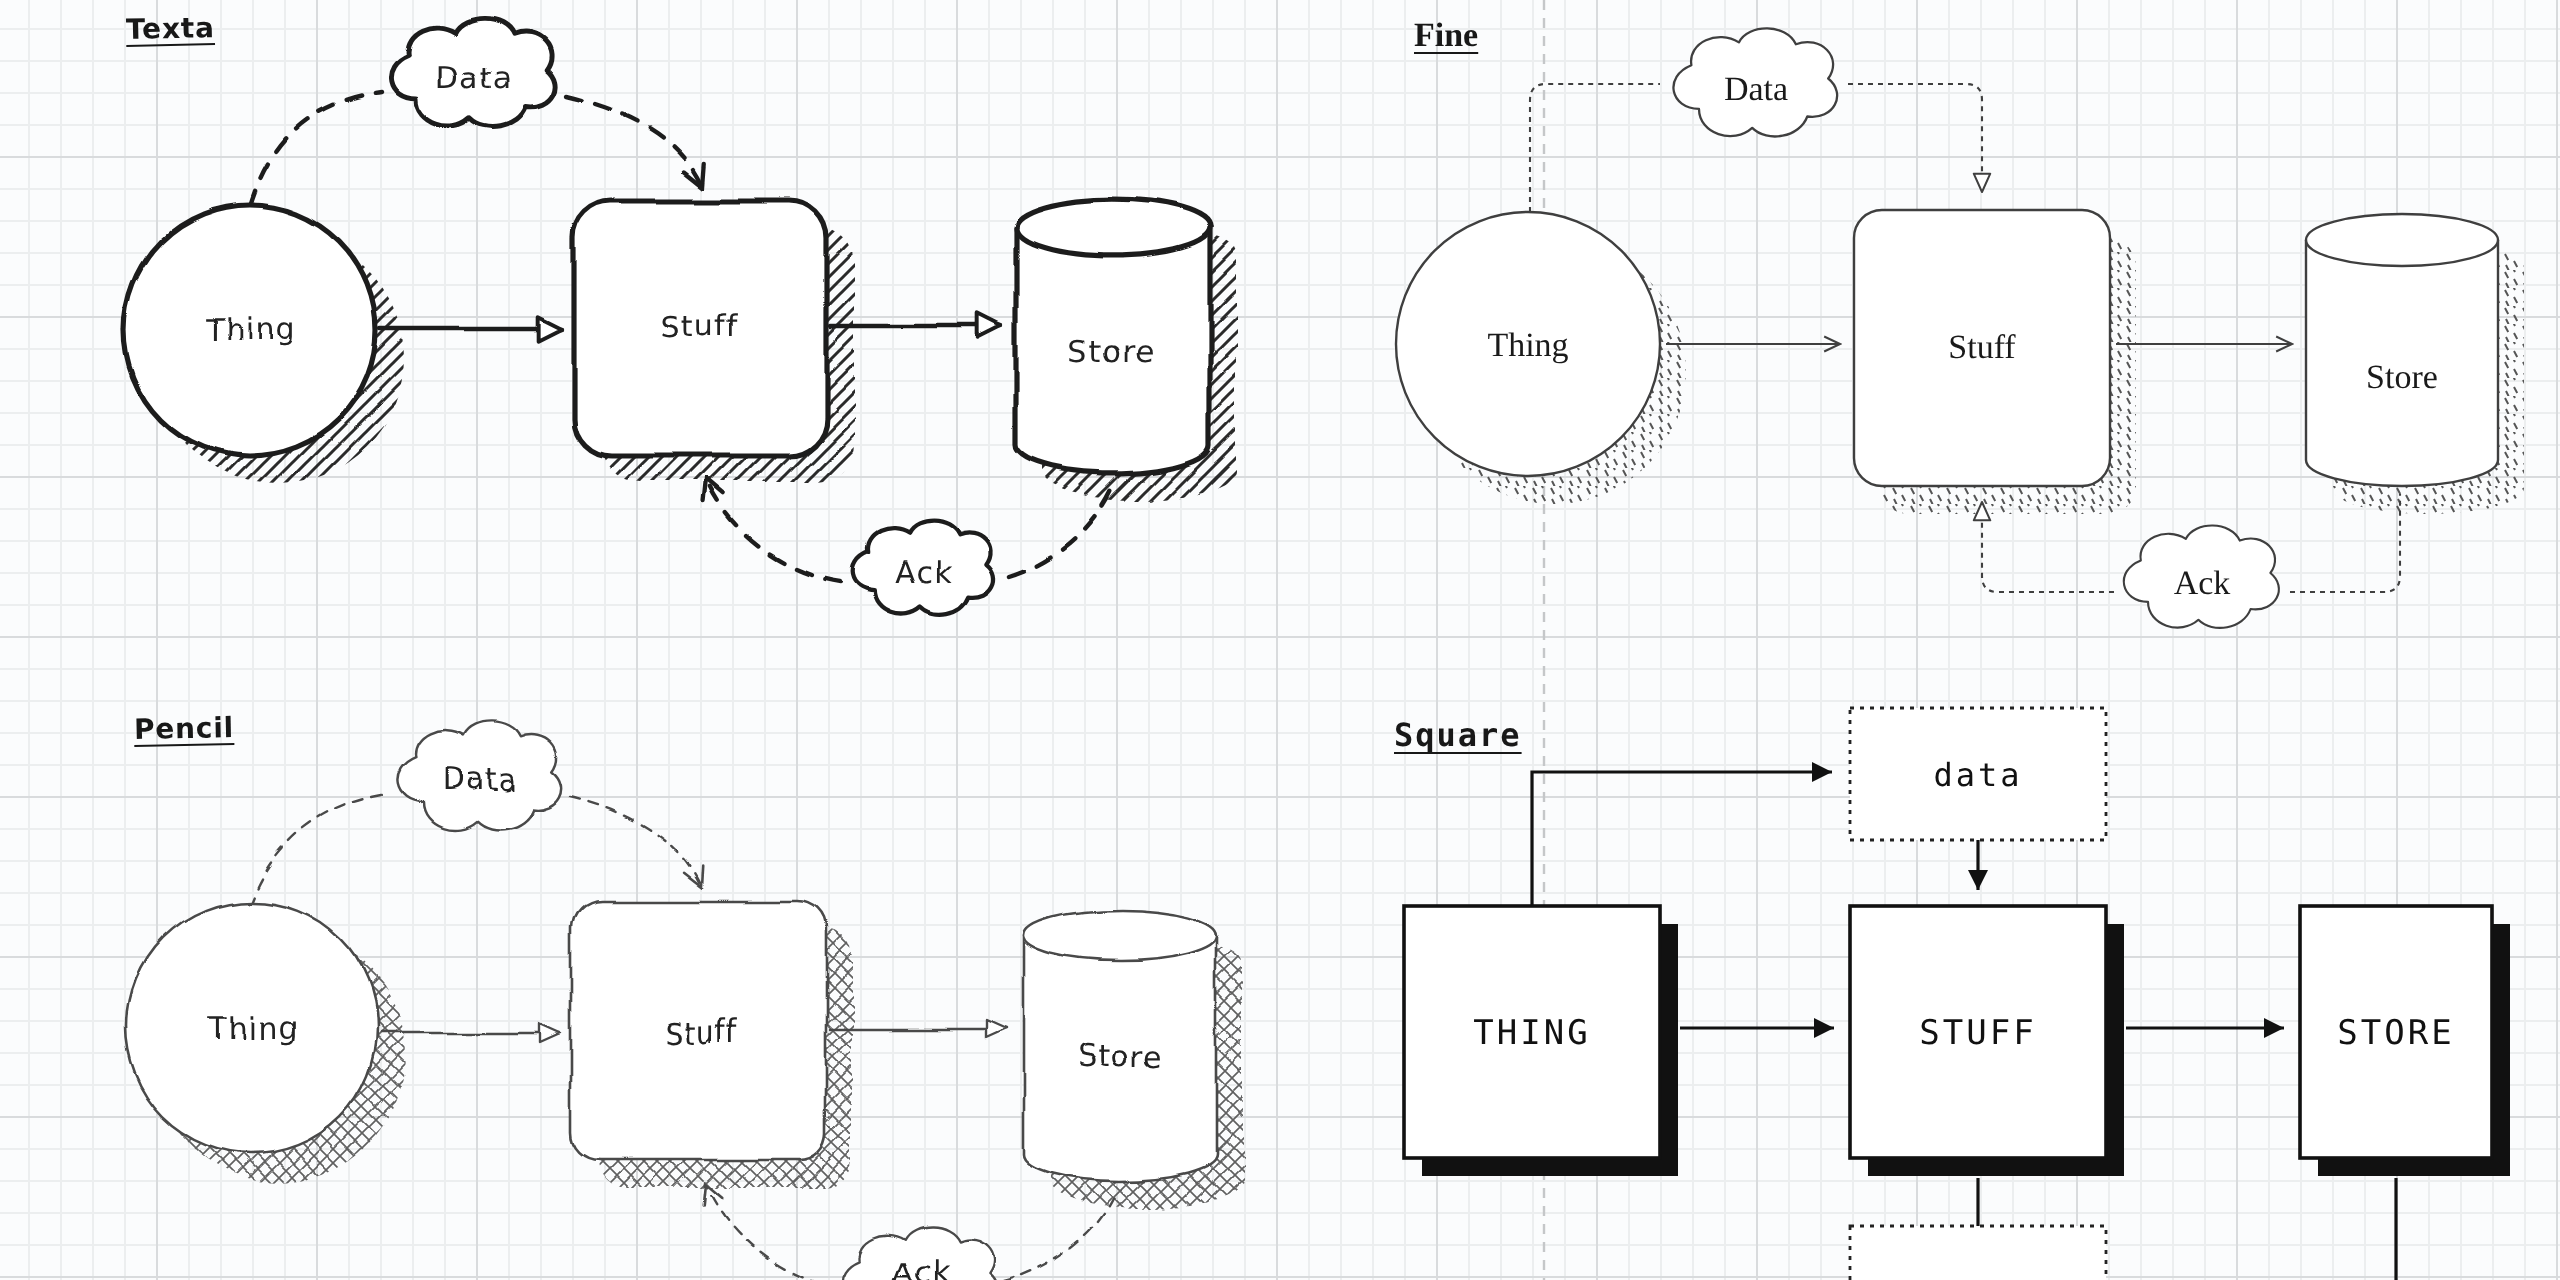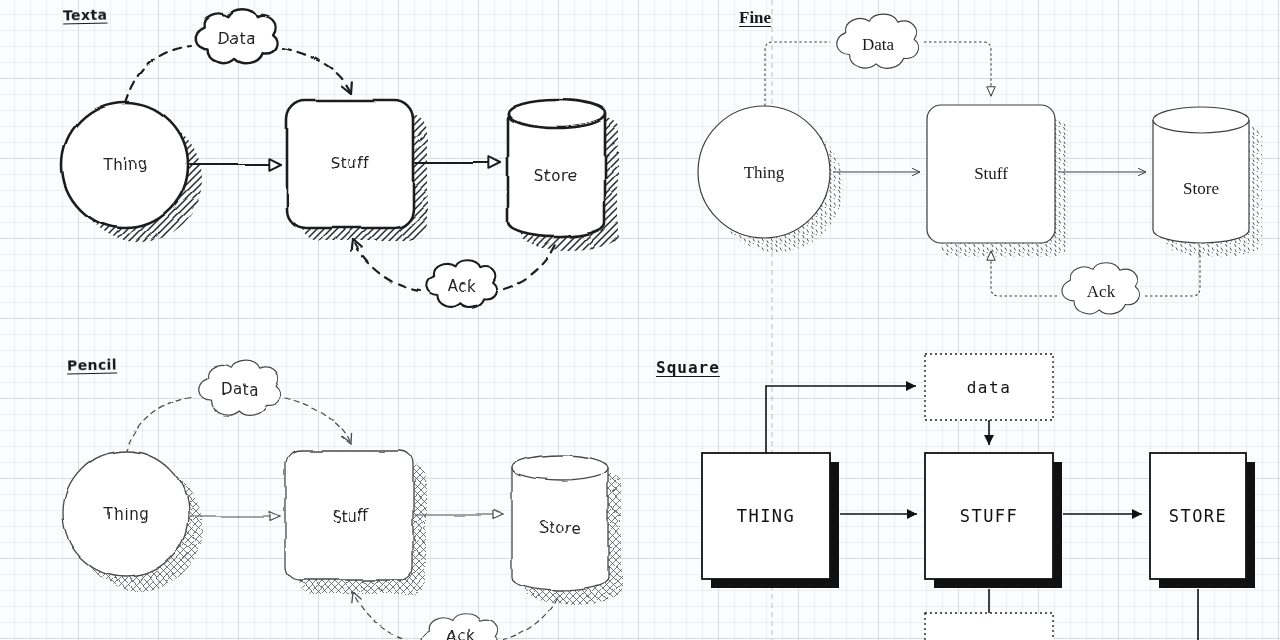--- a/index.html
+++ b/index.html
@@ -11,21 +11,21 @@
       linear-gradient(#d9dbdd 1px, transparent 1px),
       linear-gradient(90deg, #d9dbdd 1px, transparent 1px),
       linear-gradient(#eceeef 1px, transparent 1px),
       linear-gradient(90deg, #eceeef 1px, transparent 1px);
     background-size:80px 80px,80px 80px,16px 16px,16px 16px;
     background-position:-2px -2px;
   }
   svg{position:absolute;left:0;top:0;}
   .title{position:absolute;color:#181818;text-decoration:underline;text-underline-offset:3px;white-space:nowrap;}
   .title-hand{font:700 14px "DejaVu Sans",sans-serif;letter-spacing:.4px;transform:rotate(-1.2deg);}
-  .title-serif{font:700 17px "Liberation Serif","DejaVu Serif",serif;margin-left:32px;}
+  .title-serif{font:700 17px "Liberation Serif","DejaVu Serif",serif;}
   .title-mono{font:700 16px "DejaVu Sans Mono","Liberation Mono",monospace;letter-spacing:1px;}
   text{user-select:none;}
   .t-hand{font:500 15px "DejaVu Sans",sans-serif;letter-spacing:.6px;fill:#222;}
   .t-serif{font:17px "Liberation Serif","DejaVu Serif",serif;fill:#1a1a1a;}
   .t-mono{font:17px "DejaVu Sans Mono","Liberation Mono",monospace;letter-spacing:1.5px;fill:#111;}
   .t-mono-sm{font:16px "DejaVu Sans Mono","Liberation Mono",monospace;letter-spacing:1.5px;fill:#111;}
   .sT{stroke:#1f1f1f;stroke-width:2.6;fill:#fff;stroke-linejoin:round;stroke-linecap:round;}
   .sT-line{stroke:#1f1f1f;stroke-width:2.2;fill:none;stroke-linecap:round;}
   .sT-dash{stroke:#1f1f1f;stroke-width:2.2;fill:none;stroke-dasharray:8 7;stroke-linecap:round;}
   .sF{stroke:#3f3f3f;stroke-width:1.2;fill:#fff;stroke-linejoin:round;}
@@ -198,15 +198,15 @@
       <text class="t-mono" x="766" y="522" text-anchor="middle">THING</text>
       <text class="t-mono" x="989" y="522" text-anchor="middle">STUFF</text>
       <text class="t-mono" x="1198" y="522" text-anchor="middle">STORE</text>
       <text class="t-mono-sm" x="989" y="393" text-anchor="middle">data</text>
     </g>
   </svg>
 
   <div class="title title-hand" style="left:63px;top:7px;">Texta</div>
   <div class="title title-serif" style="left:707px;top:8px;">Fine</div>
   <div class="title title-hand" style="left:67px;top:357px;">Pencil</div>
-  <div class="title title-mono" style="left:656px;top:358px;">Square</div>
+  <div class="title title-mono" style="left:697px;top:358px;">Square</div>
 
 </div>
 
 </body></html>

